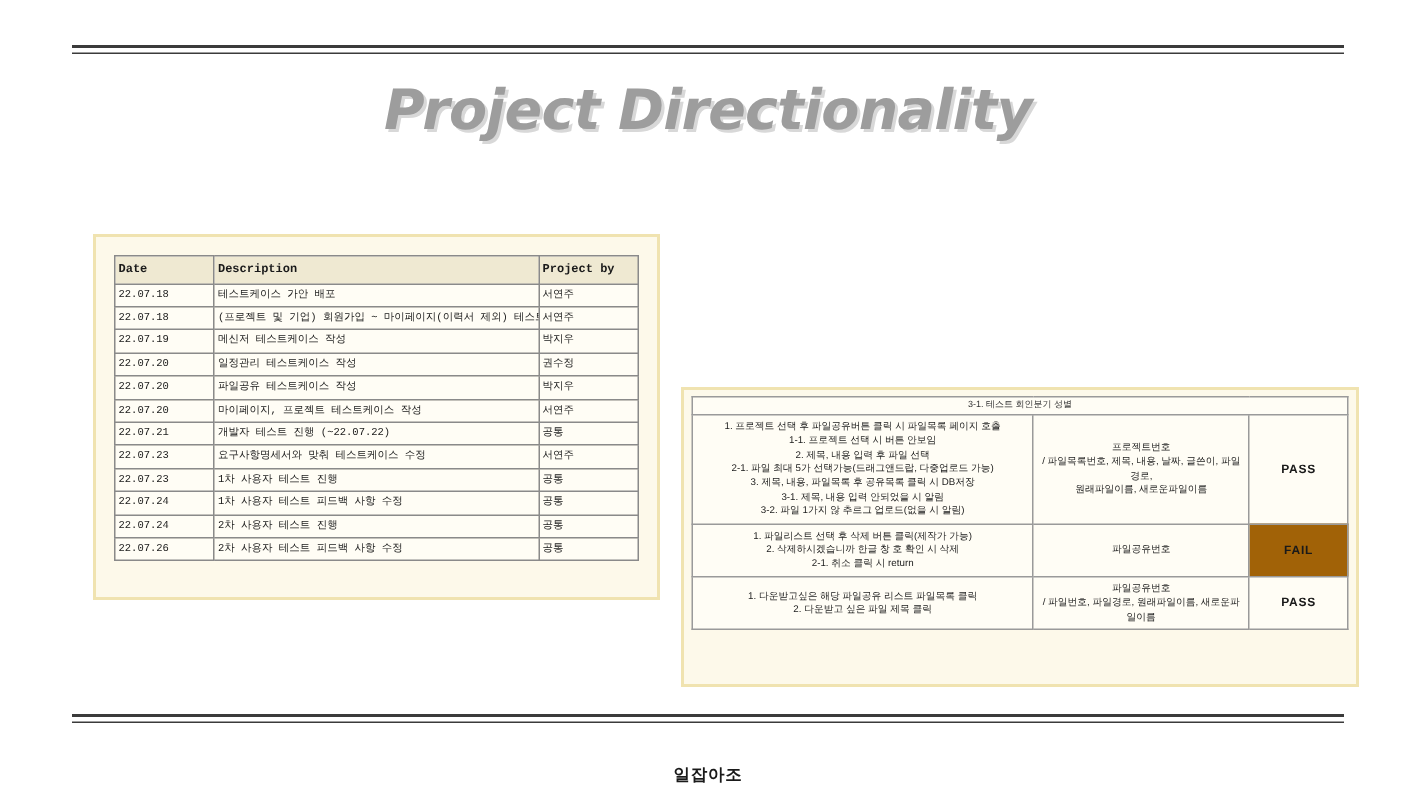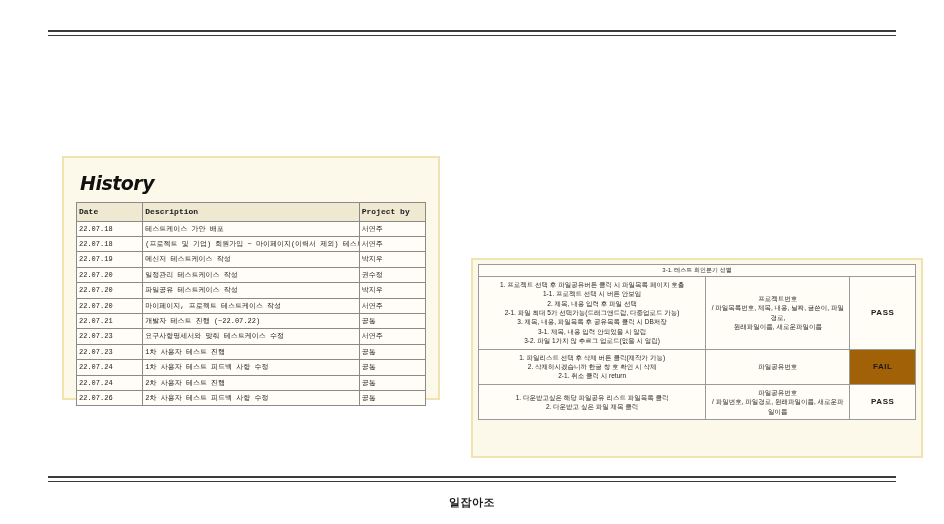--- a/index.html
+++ b/index.html
@@ -34,21 +34,21 @@
     position: absolute;
     left: 48px;
     right: 48px;
     bottom: 42px;
     border-top: 2px solid #3b3b3b;
     border-bottom: 1px solid #3b3b3b;
     height: 3px;
   }
   .footer {
     position: absolute;
-    bottom: 14px;
+    bottom: 0;
     left: 0;
     right: 0;
     text-align: center;
     font-size: 11px;
     font-weight: bold;
     color: #1a1a1a;
     letter-spacing: 0.5px;
   }
 
   
@@ -142,21 +142,21 @@
     font-size: 16.5px;
     line-height: 1.65;
     font-weight: bold;
     color: #111;
     letter-spacing: -0.4px;
   }
 
   
   .tc-card {
     position: absolute;
-    left: 471px;
+    left: 454px;
     top: 258px;
     width: 452px;
     height: 200px;
     background: #fdf9ea;
     border: 2px solid #f0e3b0;
     box-sizing: border-box;
     padding: 4px 5px;
   }
   table.tc {
     width: 100%;
@@ -199,24 +199,24 @@
   col.t-exp { width: 33%; }
   col.t-res { width: 15%; }
 </style>
 </head>
 <body>
 
 <div class="slide">
 
   <div class="rule-top"></div>
 
+  <div class="deck-title">Project Directionality</div>
 
 
   <div class="history-card">
-    <div class="history-heading">History</div>
     <table class="history">
       <colgroup>
         <col class="c-date">
           <col class="c-desc">
           <col class="c-edit">
       </colgroup>
       <thead>
         <tr>
           <th>Date</th>
           <th>Description</th>

